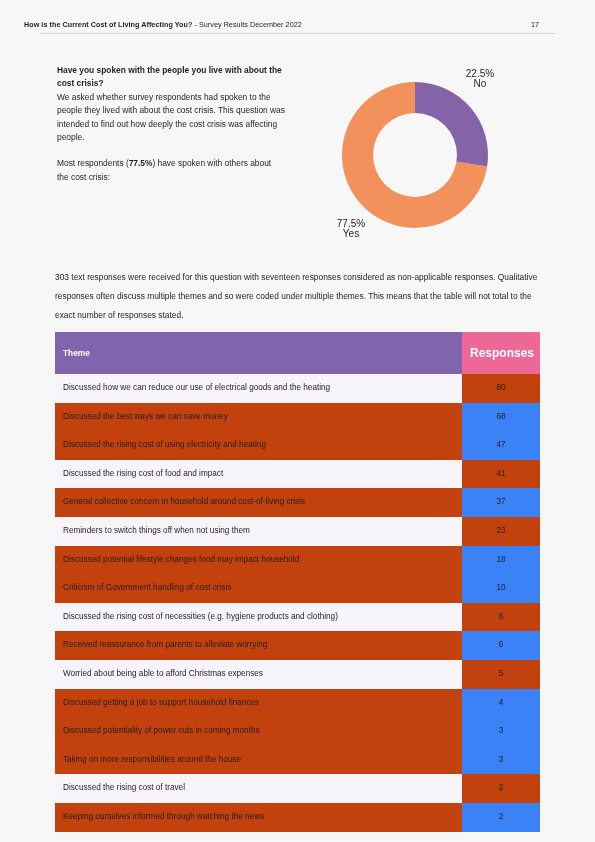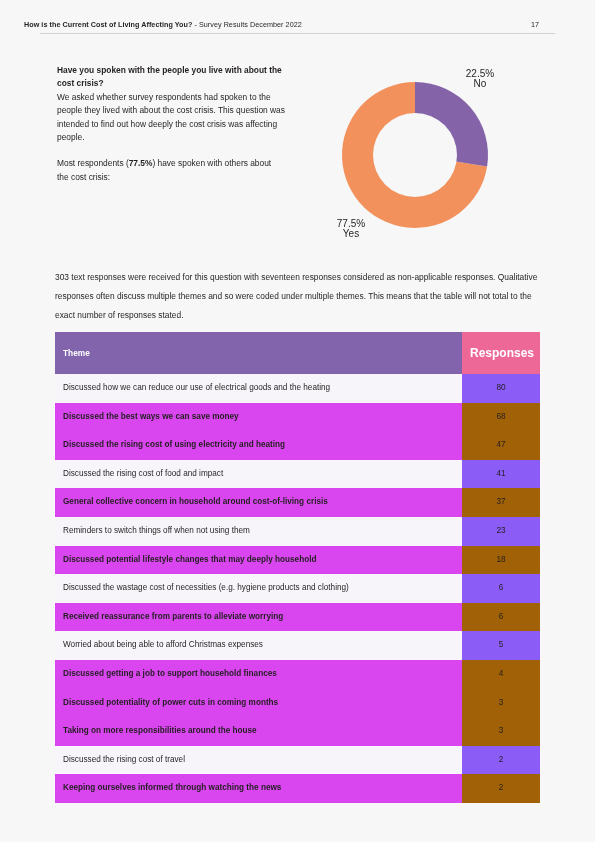--- a/index.html
+++ b/index.html
@@ -158,23 +158,23 @@
   }
   .td-responses {
     font-size: 8.2px;
     line-height: 12.6px;
     color: #231f20;
     text-align: center;
     padding: 6.5px 0;
   }
 
   tr.row-odd .td-theme      { background: #f7f5fa; }
-  tr.row-odd .td-responses  { background: #8b5cf6; }
-  tr.row-even .td-theme     { background: #d946ef; font-weight: bold; }
-  tr.row-even .td-responses { background: #a16207; }
+  tr.row-odd .td-responses  { background: #c2410c; }
+  tr.row-even .td-theme     { background: #c2410c; }
+  tr.row-even .td-responses { background: #3b82f6; }
 </style>
 </head>
 <body>
 
 <div class="page-header">
   <div class="header-title">
     <span class="ht-bold">How is the Current Cost of Living Affecting You?</span><span> - Survey Results December 2022</span>
   </div>
   <div class="header-page-no">17</div>
 </div>
@@ -243,25 +243,29 @@
       </tr>
       <tr class="row-even">
         <td class="td-theme">General collective concern in household around cost-of-living crisis</td>
         <td class="td-responses">37</td>
       </tr>
       <tr class="row-odd">
         <td class="td-theme">Reminders to switch things off when not using them</td>
         <td class="td-responses">23</td>
       </tr>
       <tr class="row-even">
-        <td class="td-theme">Discussed potential lifestyle changes that may deeply household</td>
+        <td class="td-theme">Discussed potential lifestyle changes food may impact household</td>
         <td class="td-responses">18</td>
       </tr>
-      <tr class="row-odd">
-        <td class="td-theme">Discussed the wastage cost of necessities (e.g. hygiene products and clothing)</td>
+      <tr class="row-even">
+        <td class="td-theme">Criticism of Government handling of cost crisis</td>
+        <td class="td-responses">10</td>
+      </tr>
+      <tr class="row-odd">
+        <td class="td-theme">Discussed the rising cost of necessities (e.g. hygiene products and clothing)</td>
         <td class="td-responses">6</td>
       </tr>
       <tr class="row-even">
         <td class="td-theme">Received reassurance from parents to alleviate worrying</td>
         <td class="td-responses">6</td>
       </tr>
       <tr class="row-odd">
         <td class="td-theme">Worried about being able to afford Christmas expenses</td>
         <td class="td-responses">5</td>
       </tr>

